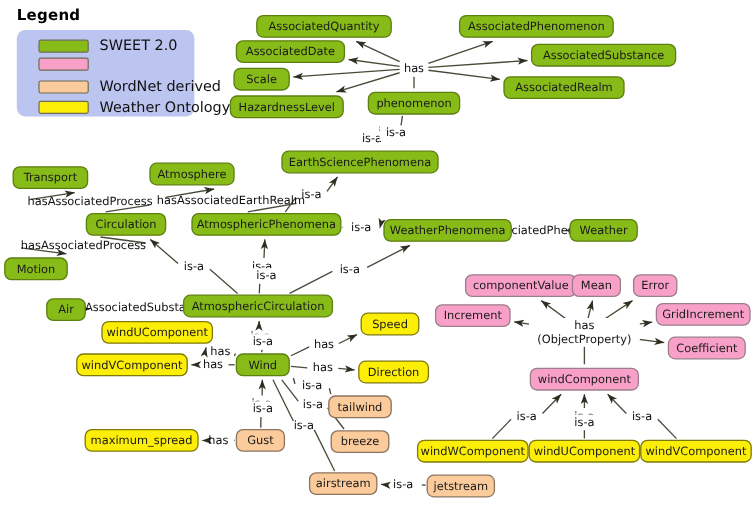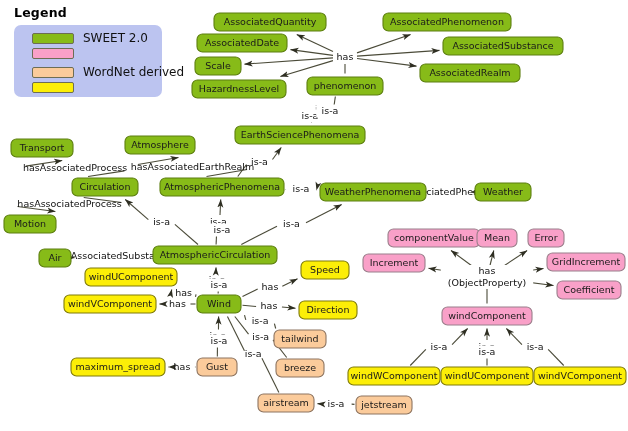--- a/index.html
+++ b/index.html
@@ -470,16 +470,17 @@
       </div>
       <div class="legend-row" style="left: 32px; top: 48px;">
         <div class="legend-swatch" style="background: rgb(249, 160, 200);"></div>
       </div>
       <div class="legend-row" style="left: 32px; top: 65px;">
         <div class="legend-swatch" style="background: rgb(251, 203, 155);"></div>
         <div class="legend-text">WordNet derived</div>
       </div>
       <div class="legend-row" style="left: 32px; top: 82px;">
         <div class="legend-swatch" style="background: rgb(252, 238, 7);"></div>
+        <div class="legend-text">Weather Ontology</div>
       </div>
     </div>
 
 </div>
 
 </body></html>

